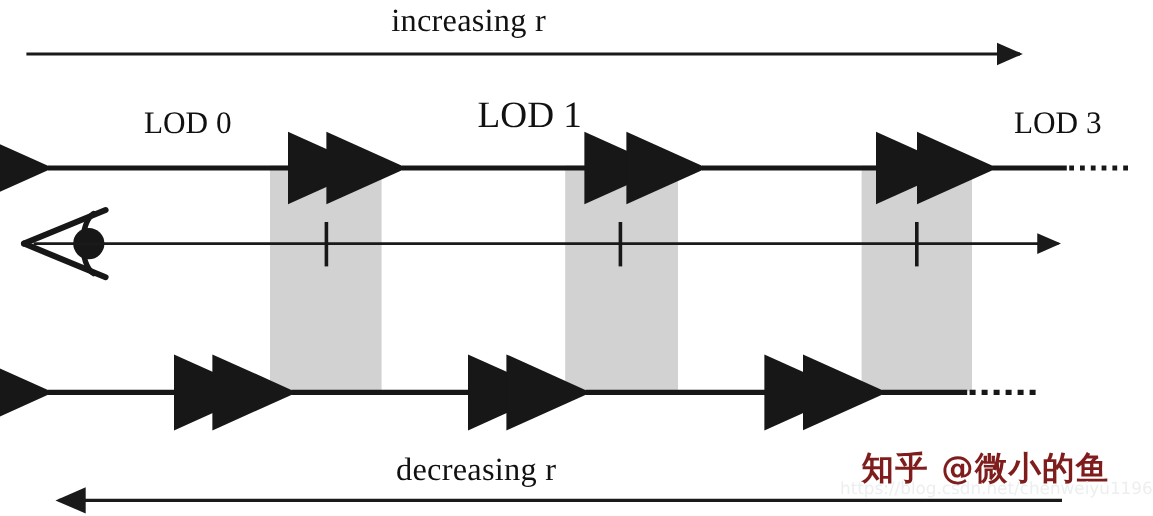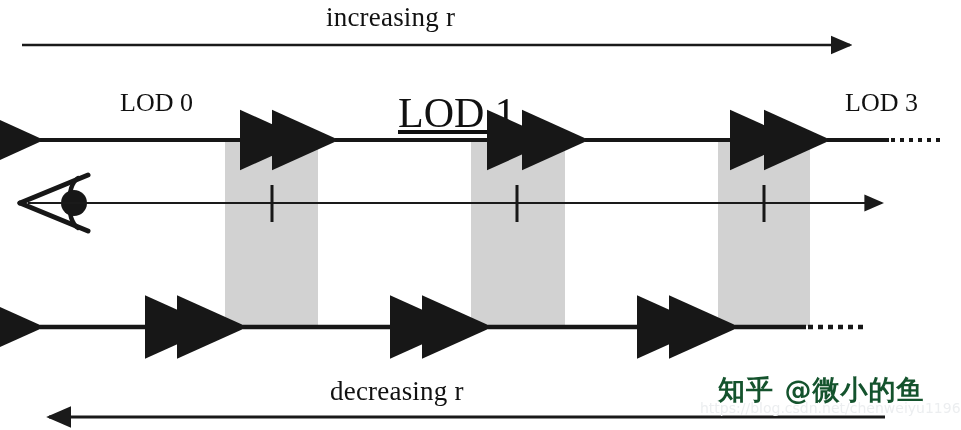--- a/index.html
+++ b/index.html
@@ -43,21 +43,21 @@
     font-size: 30px;
   }
   .r-label .sub {
     font-style: normal;
     font-size: 18px;
     vertical-align: -0.30em;
     margin-left: 1px;
   }
   .watermark {
     position: absolute;
-    color: #14532d;
+    color: #7f1d1d;
     font-family: "DejaVu Sans", sans-serif;
     font-size: 27px;
     font-weight: bold;
     letter-spacing: 1px;
     white-space: nowrap;
     user-select: none;
   }
   .watermark-url {
     position: absolute;
     color: #eceef0;
@@ -68,21 +68,21 @@
   }
 </style>
 </head>
 <body>
 
 <div id="diagram-root">
 
   <div class="label dir-label" id="top-label" style="left:326px; top:2px;">increasing r</div>
 
   <div class="label lod-label" style="left:120px; top:88px;">LOD 0</div>
-  <div class="label lod-label" style="left:398px; top:89px; font-size:42px;text-decoration:underline;">LOD 1</div>
+  <div class="label lod-label" style="left:398px; top:78px; font-size:31px;">LOD 1</div>
   <div class="label lod-label" style="left:845px; top:88px;">LOD 3</div>
 
   <div class="label r-label" style="left:254px; top:228px;">
     <span>r</span><span class="sub">1</span>
   </div>
   <div class="label r-label" style="left:500px; top:228px;">
     <span>r</span><span class="sub">2</span>
   </div>
   <div class="label r-label" style="left:747px; top:228px;">
     <span>r</span><span class="sub">3</span>

